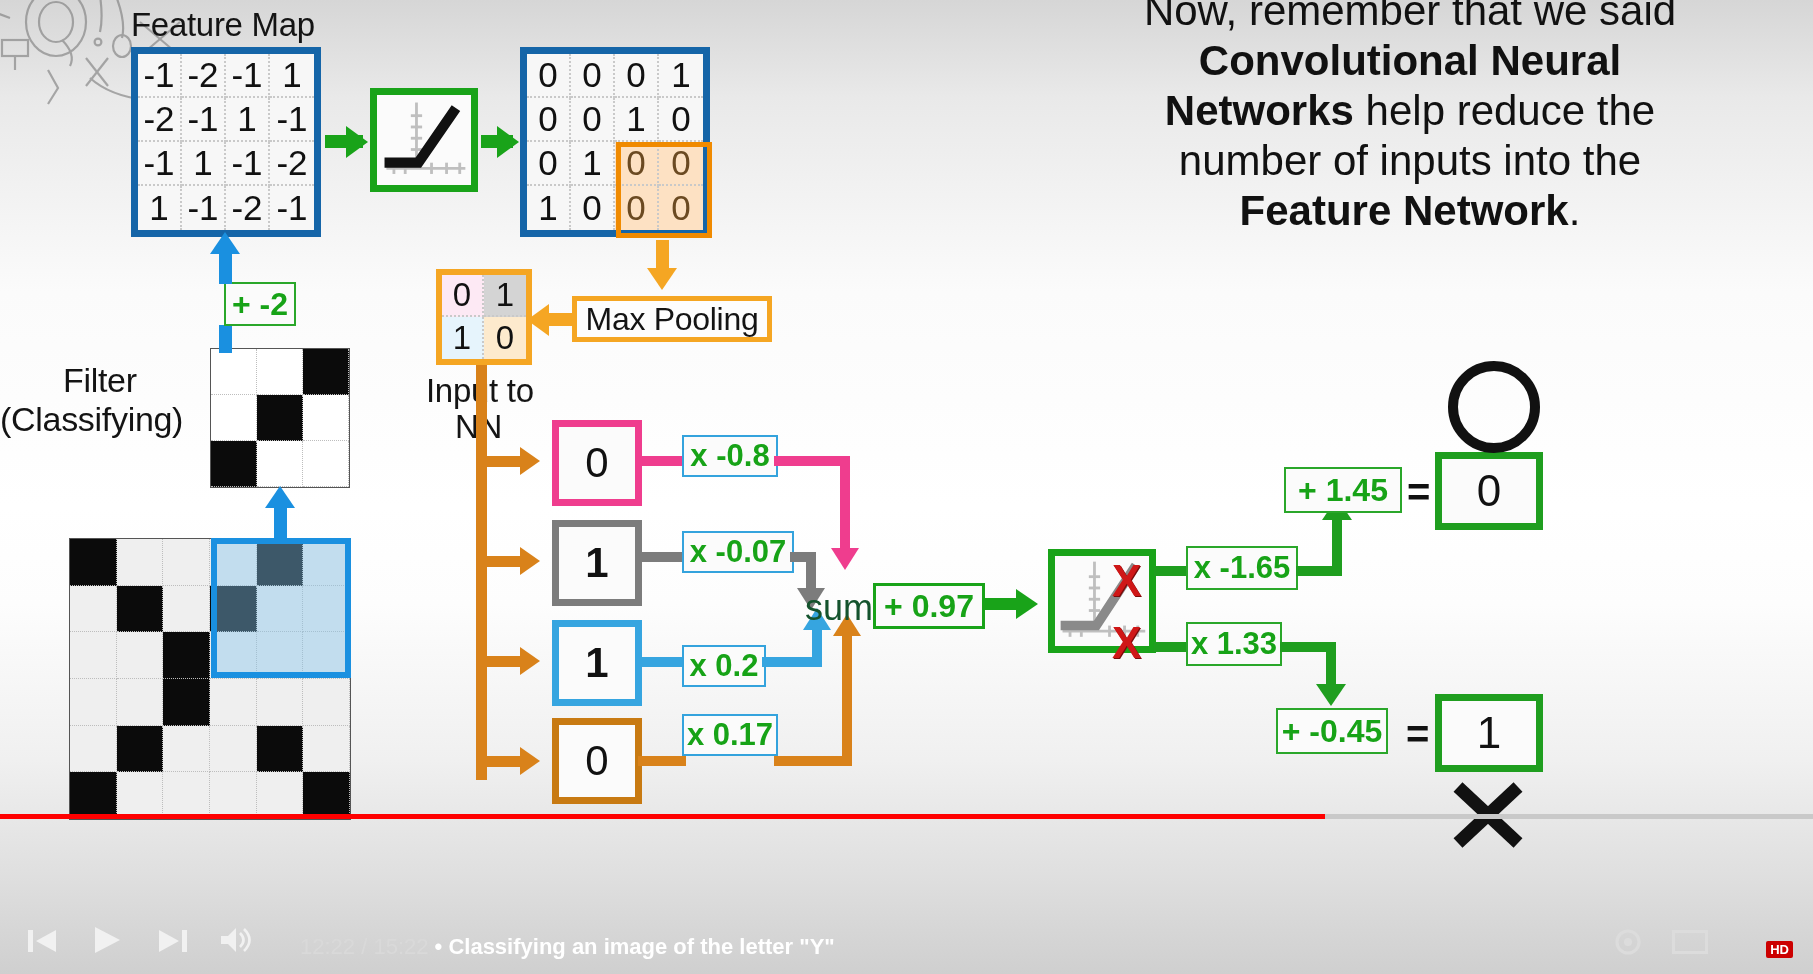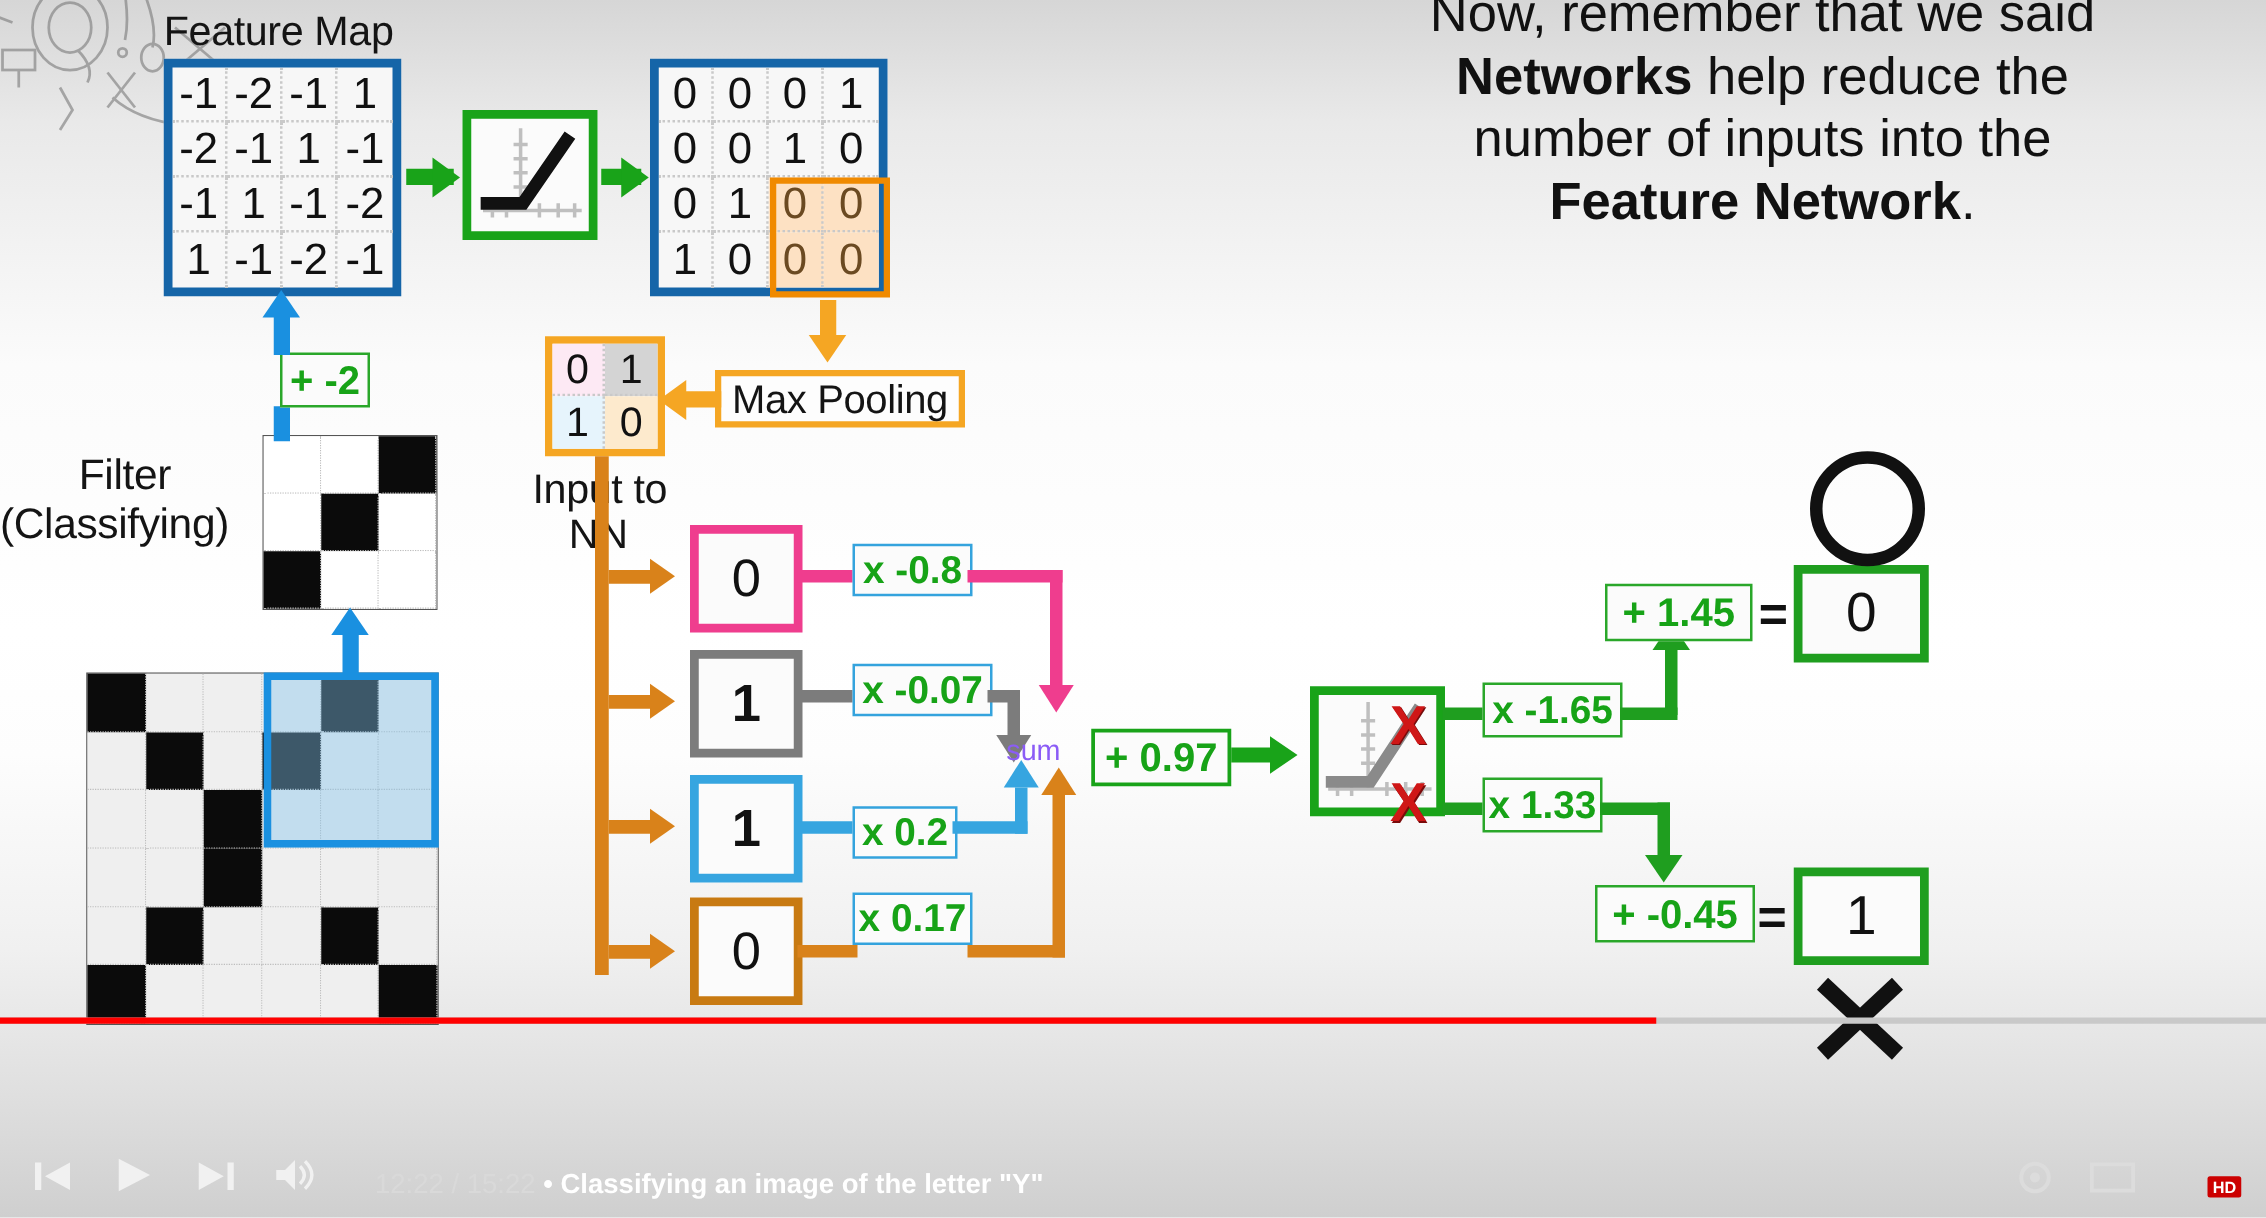--- a/index.html
+++ b/index.html
@@ -69,21 +69,21 @@
   .node.pink{border:7px solid #ef3d8e;font-weight:normal;}
   .node.gray{border:7px solid #7c7c7c;}
   .node.blue{border:7px solid #36a5e0;}
   .node.orange{border:7px solid #c87a12;font-weight:normal;}
 
   .outbox{position:absolute;box-sizing:border-box;display:flex;align-items:center;
           justify-content:center;font-size:44px;color:#111;background:#fbfbfb;
           border:7px solid #1f9e1f;}
 
   .eq{position:absolute;font-size:40px;font-weight:bold;color:#111;}
-  .sumlbl{position:absolute;font-size:23px;color:#8b5cf6;}
+  .sumlbl{position:absolute;font-size:36px;color:#14532d;}
 
   .xmark{position:absolute;font-weight:bold;color:#cf1717;font-size:44px;
          text-shadow:1px 1px 0 #7a0a0a;}
 
   
   .circ{position:absolute;border:10px solid #111;border-radius:50%;}
   .bigx{position:absolute;}
 
   
   #caption{left:1080px;top:-14px;width:660px;text-align:center;
@@ -132,20 +132,21 @@
     <path d="M150 40 l40 34"></path>
       <path d="M190 40 l-40 34"></path>
     <path d="M100 96 q20 18 56 22"></path>
     <path d="M58 88 l10 18 l-10 16"></path>
     <path d="M150 92 q14 16 34 20"></path>
   </g>
 </svg>
 
 <div class="abs" id="caption">
   <div>Now, remember that we said</div>
+  <div><b>Convolutional Neural</b></div>
   <div><b>Networks</b><span> help reduce the</span></div>
   <div>number of inputs into the</div>
   <div><b>Feature Network</b><span>.</span></div>
 </div>
 
 <div class="abs lbl" style="left:131px;top:6px;">Feature Map</div>
 <div class="abs grid" id="feature-map">
     <div class="cell">-1</div>
     <div class="cell">-2</div>
     <div class="cell">-1</div>
@@ -365,21 +366,21 @@
 <div class="chip green" style="left:1186px;top:622px;width:96px;height:44px;">x 1.33</div>
 <div class="bar" style="left:1280px;top:642px;width:56px;height:10px;background:#1f9e1f;"></div>
 <div class="bar" style="left:1326px;top:642px;width:10px;height:48px;background:#1f9e1f;"></div>
 <div class="tri" style="left:1316px;top:684px;border-left:15px solid transparent;border-right:15px solid transparent;border-top:22px solid #1f9e1f;"></div>
 
 <div class="chip green" style="left:1284px;top:467px;width:118px;height:46px;font-size:32px;">+ 1.45</div>
 <div class="eq" style="left:1407px;top:470px;">=</div>
 <div class="outbox" style="left:1435px;top:452px;width:108px;height:78px;">0</div>
 <div class="circ" style="left:1448px;top:361px;width:72px;height:72px;"></div>
 
-<div class="chip green" style="left:1276px;top:708px;width:128px;height:46px;font-size:32px;">+ -0.45</div>
+<div class="chip green" style="left:1276px;top:708px;width:112px;height:46px;font-size:32px;">+ -0.45</div>
 <div class="eq" style="left:1406px;top:712px;">=</div>
 <div class="outbox" style="left:1435px;top:694px;width:108px;height:78px;">1</div>
 <svg class="bigx" style="left:1452px;top:782px;width:72px;height:66px;" viewBox="0 0 72 66">
   <g stroke="#111" stroke-width="13" stroke-linecap="butt">
     <line x1="6" y1="5" x2="66" y2="61"></line>
       <line x1="66" y1="5" x2="6" y2="61"></line>
   </g>
 </svg>
 
 <div class="abs" id="progress-bg"></div>

